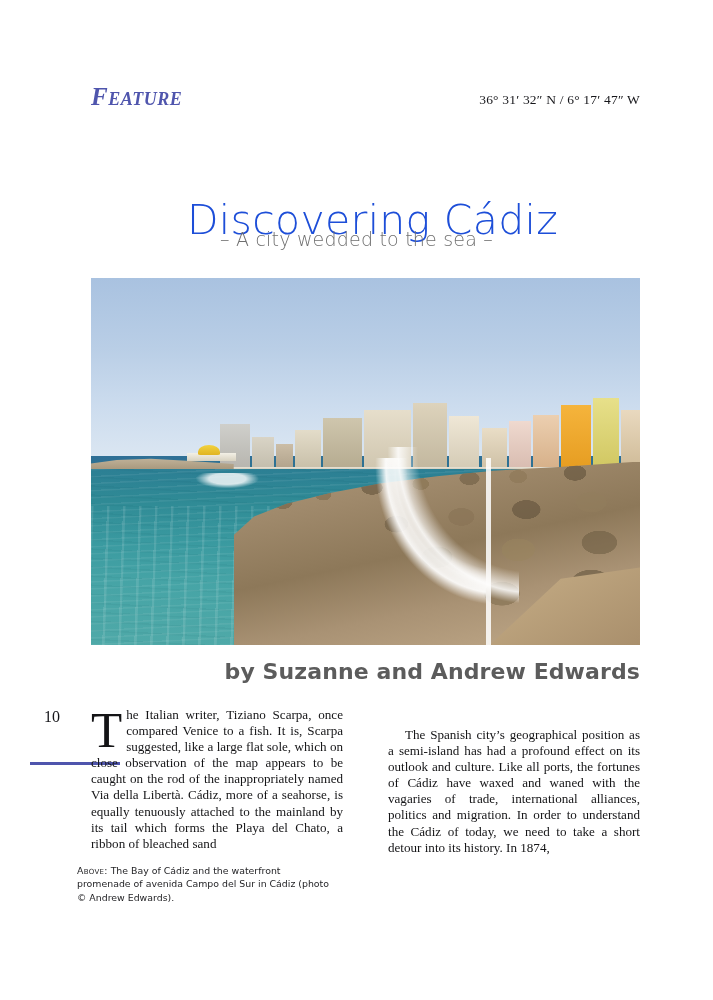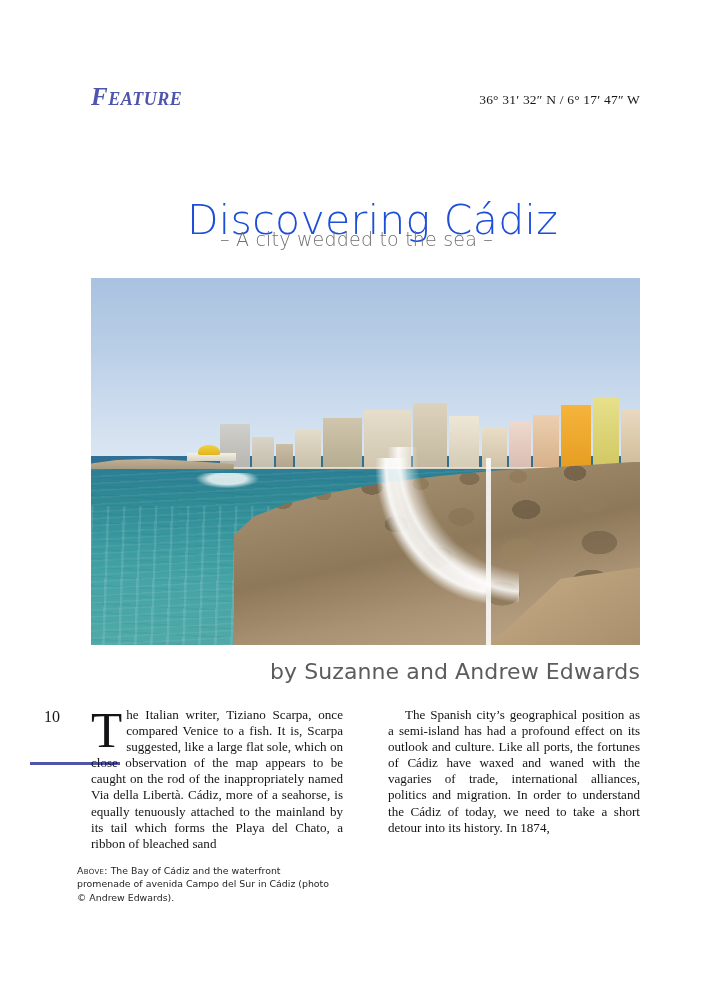--- a/index.html
+++ b/index.html
@@ -136,21 +136,21 @@
     background:radial-gradient(ellipse 56% 92% at 104% 2%,rgba(255,255,255,0) 64%,rgba(255,255,255,.55) 71%,rgba(255,255,255,.85) 75%,rgba(255,255,255,0) 81%);
   }
   
   .surf3{left:16%;top:53%;width:16%;height:8%;
     background:radial-gradient(ellipse 60% 55% at 55% 20%,rgba(255,255,255,.8) 0 35%,rgba(255,255,255,0) 60%);}
 
   
   .byline{
     position:absolute;right:73px;top:659px;
     font-family:"DejaVu Sans",sans-serif;
-    font-weight:400;font-size:22px;color:#5c5c5c;
+    font-weight:700;font-size:22px;color:#5c5c5c;
     letter-spacing:.1px;white-space:nowrap;
   }
 
   
   .folio{
     position:absolute;left:44px;top:708px;
     font-family:"Liberation Serif",serif;font-size:16px;color:#16161a;
   }
   .folio-rule{
     position:absolute;left:30px;top:762px;width:90px;height:3px;
@@ -161,21 +161,21 @@
   .col{
     position:absolute;top:707px;width:252px;
     font-family:"Liberation Serif",serif;
     font-size:13.1px;line-height:16.1px;color:#141416;
     text-align:justify;
     -webkit-hyphens:none;hyphens:none;
   }
   .col-l{left:91px;}
   .col-r{left:388px;}
   .col p{margin:0;}
-  .col p.indent{text-indent:17px;}
+  .col p.indent{text-indent:17px;margin-top:20px;}
   .dropcap{
     float:left;
     font-family:"Liberation Serif",serif;
     font-size:51px;line-height:42px;
     margin:2px 4px -2px 0;color:#141416;
   }
 
   
   .caption{
     position:absolute;left:77px;top:864px;width:252px;

